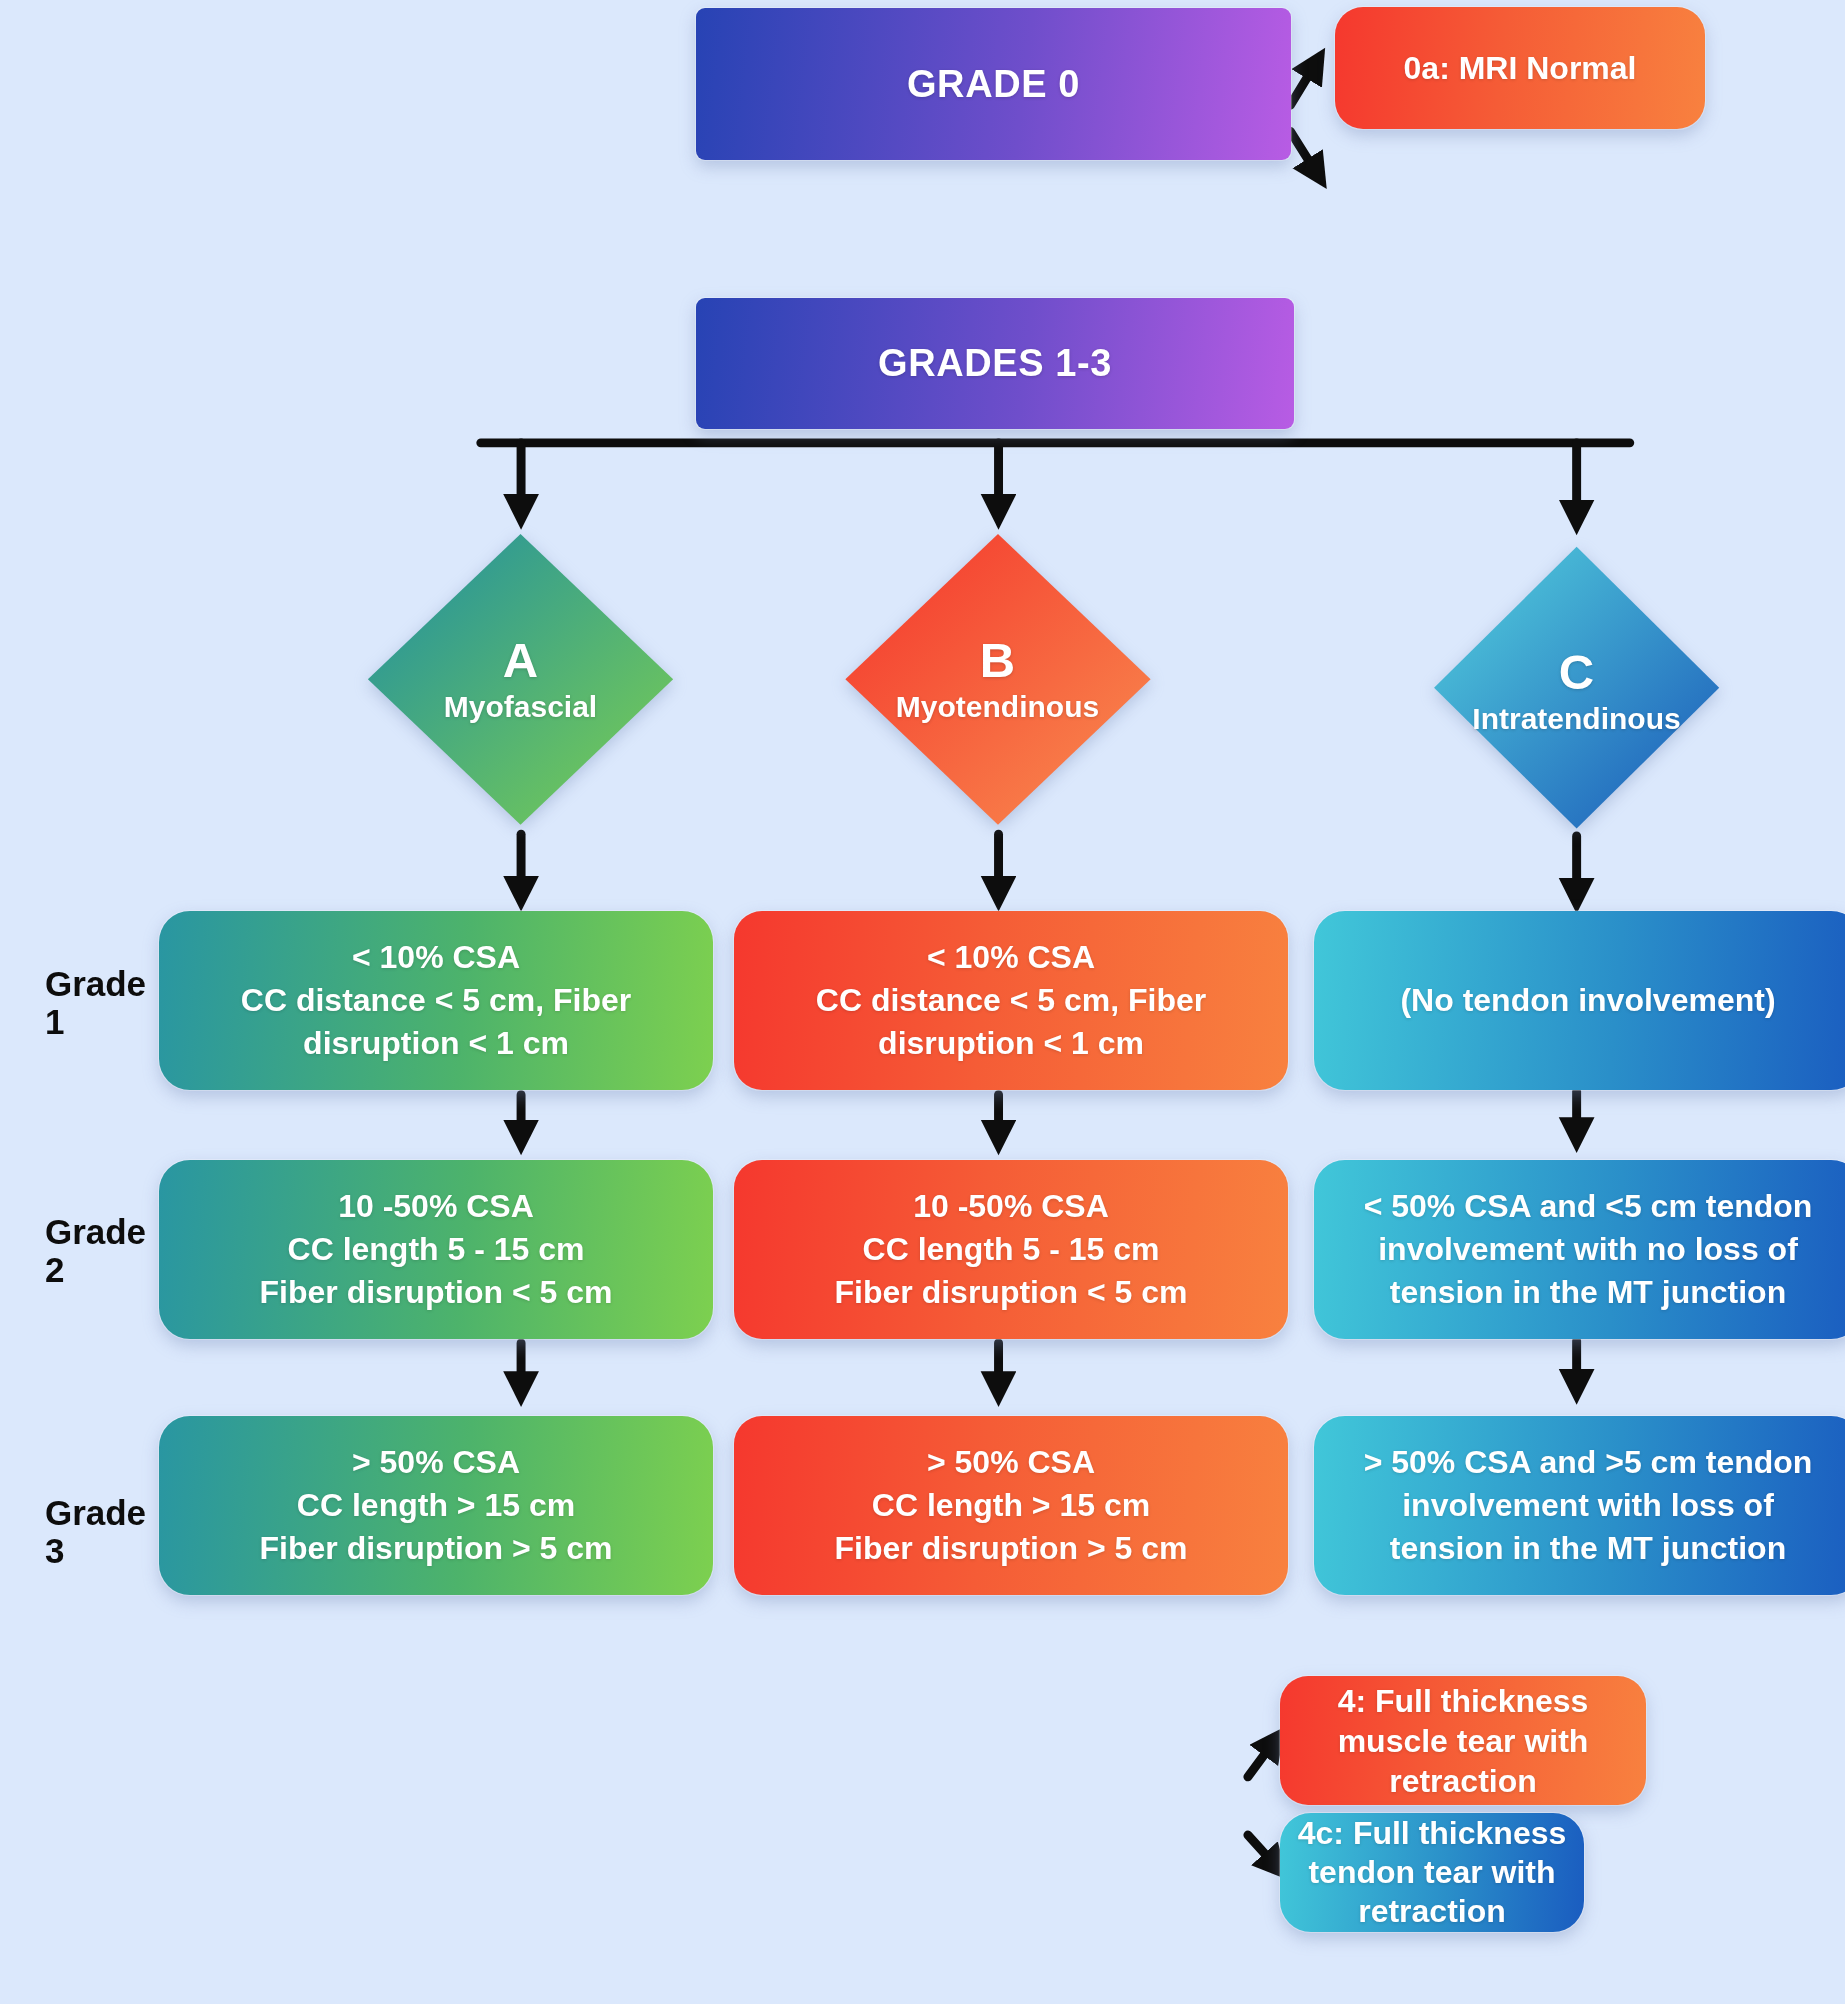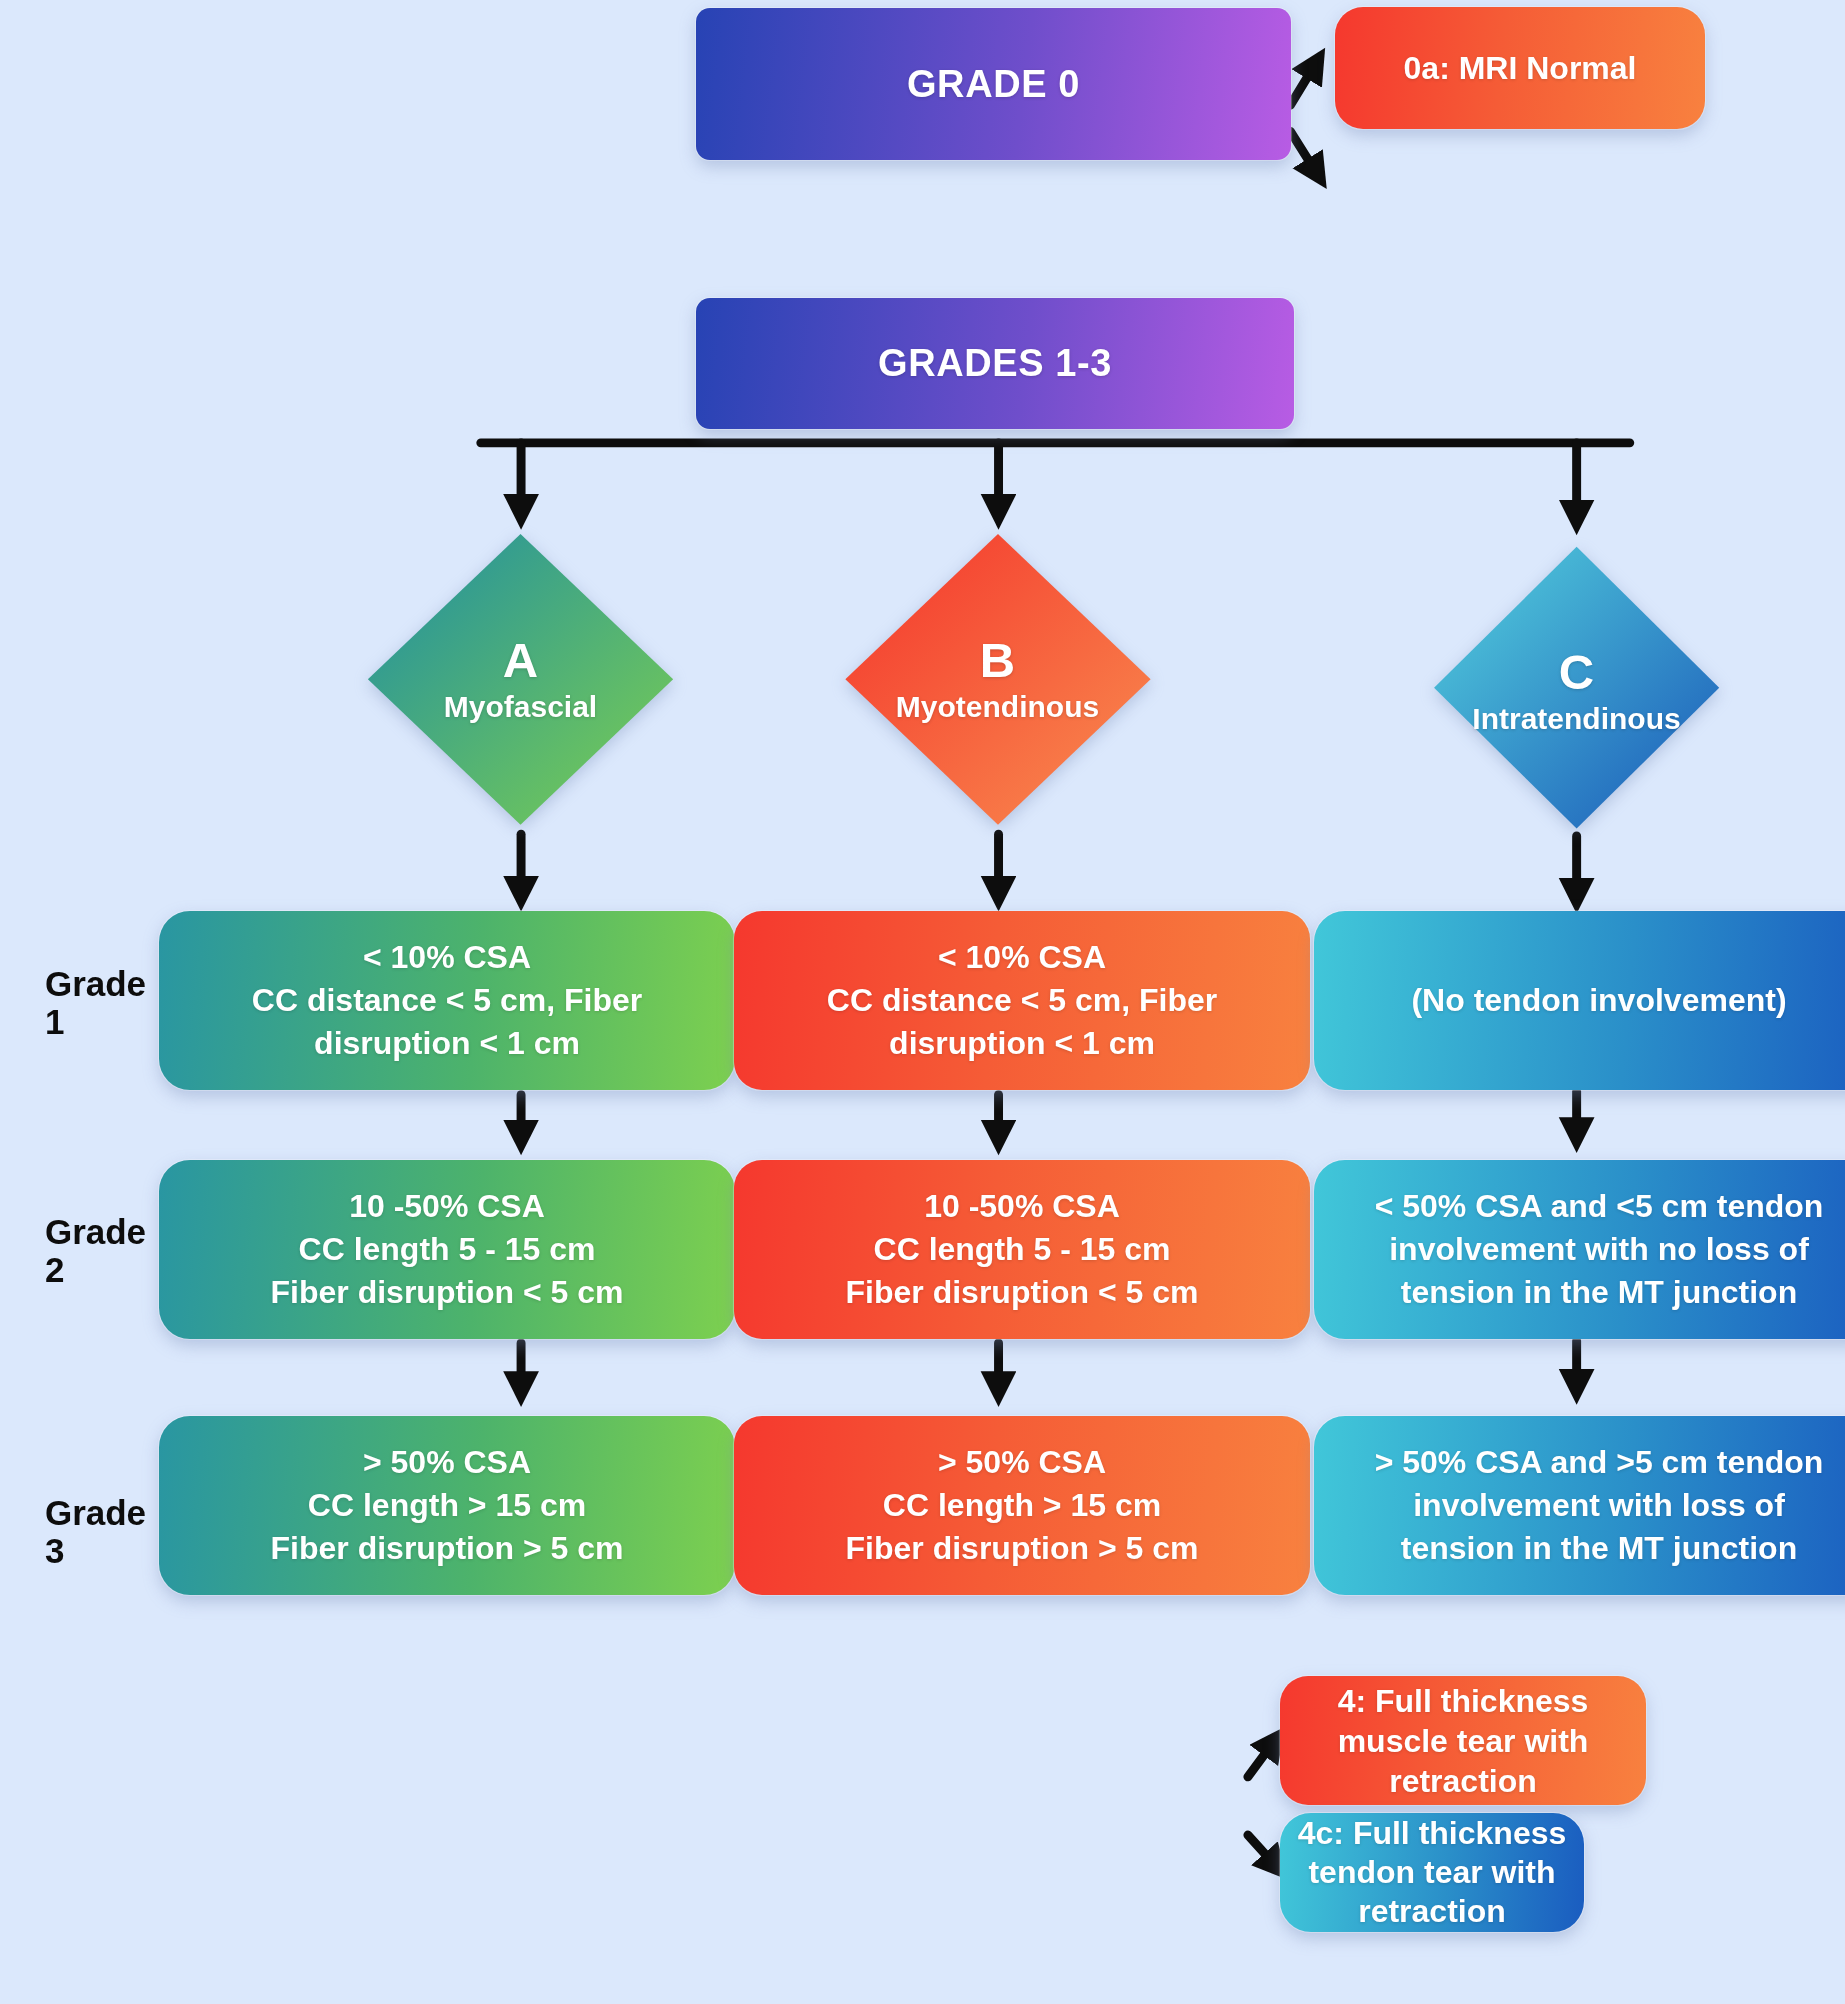--- a/index.html
+++ b/index.html
@@ -8,40 +8,40 @@
     background:#dbe8fc;
     font-family:"Liberation Sans","DejaVu Sans",sans-serif;
   }
   .node{
     position:absolute;display:flex;align-items:center;justify-content:center;
     color:#ffffff;font-weight:700;text-align:center;white-space:pre-line;
     box-shadow:0 0 0 1.1px rgba(255,255,255,.28), 0 6.7px 15.7px rgba(120,140,185,.38);
   }
   .title-box{
     background:linear-gradient(97deg,#2743b4 0%,#6f4ecb 55%,#b85ce4 100%);
-    border-radius:14px;font-size:38px;letter-spacing:0.6px;
+    border-radius:9px;font-size:38px;letter-spacing:0.6px;
     text-shadow:0 1.1px 3.4px rgba(0,0,0,.18);
     text-align:right;
   }
   .red-box{
     background:linear-gradient(95deg,#f5382e 0%,#f55c36 45%,#f8813f 100%);
     border-radius:28px;font-size:32px;line-height:1.25;
     text-shadow:0 1.1px 3.4px rgba(0,0,0,.15);
   }
   .green-box{
     background:linear-gradient(95deg,#2996a2 0%,#4db36b 55%,#7dd04f 100%);
     border-radius:31px;font-size:32px;line-height:1.35;
     text-shadow:0 1.1px 3.4px rgba(0,0,0,.15);
   }
   .cyan-box{
     background:linear-gradient(95deg,#41c7d9 0%,#2a8fc9 55%,#1a5cc0 100%);
     border-radius:31px;font-size:32px;line-height:1.35;
     text-shadow:0 1.1px 3.4px rgba(0,0,0,.15);
   }
-  .criteria{font-size:32px;line-height:1.35;padding:0 25px;}
+  .criteria{font-size:32px;line-height:1.35;padding:0 14px;}
   .side-label{
     position:absolute;display:flex;align-items:center;justify-content:center;
     color:#0d0d0d;font-weight:700;font-size:35px;line-height:1.08;
     text-align:left;white-space:pre-line;
   }
   .connectors{position:absolute;left:0;top:0;z-index:1;}
   .node,.side-label,.diamond-text{z-index:2;}
   .diamond-text{
     position:absolute;display:flex;flex-direction:column;align-items:center;justify-content:center;
     color:#ffffff;font-weight:700;text-align:center;

